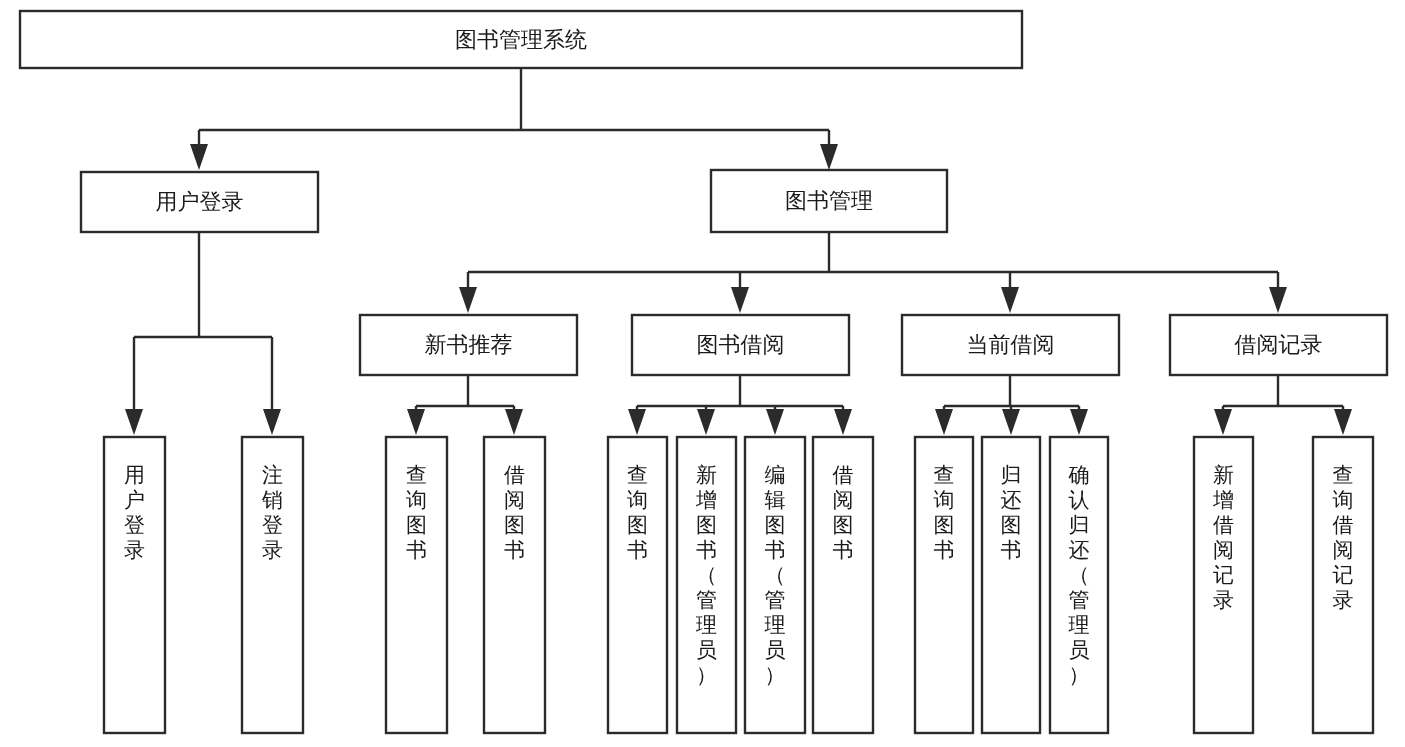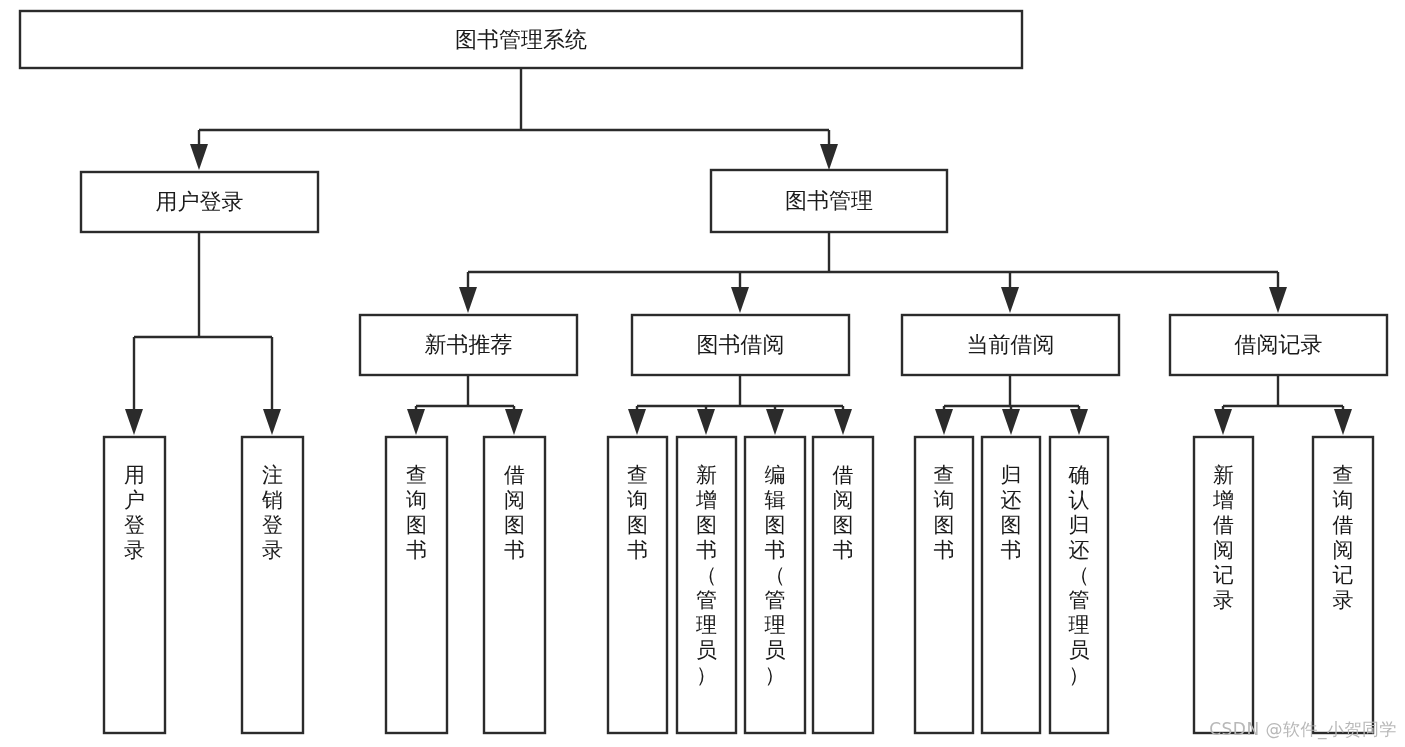--- a/index.html
+++ b/index.html
@@ -273,14 +273,13 @@
       <g>
         <rect class="node-box" x="1313" y="437" width="60" height="296"></rect>
         <text class="vert-char" x="1343" y="475.5">查</text>
         <text class="vert-char" x="1343" y="500.5">询</text>
         <text class="vert-char" x="1343" y="525.5">借</text>
         <text class="vert-char" x="1343" y="550.5">阅</text>
         <text class="vert-char" x="1343" y="575.5">记</text>
         <text class="vert-char" x="1343" y="600.5">录</text>
       </g>
     </svg>
-  <div class="watermark-text">CSDN @软件_小贺同学</div>
 </div>
 
 </body></html>

